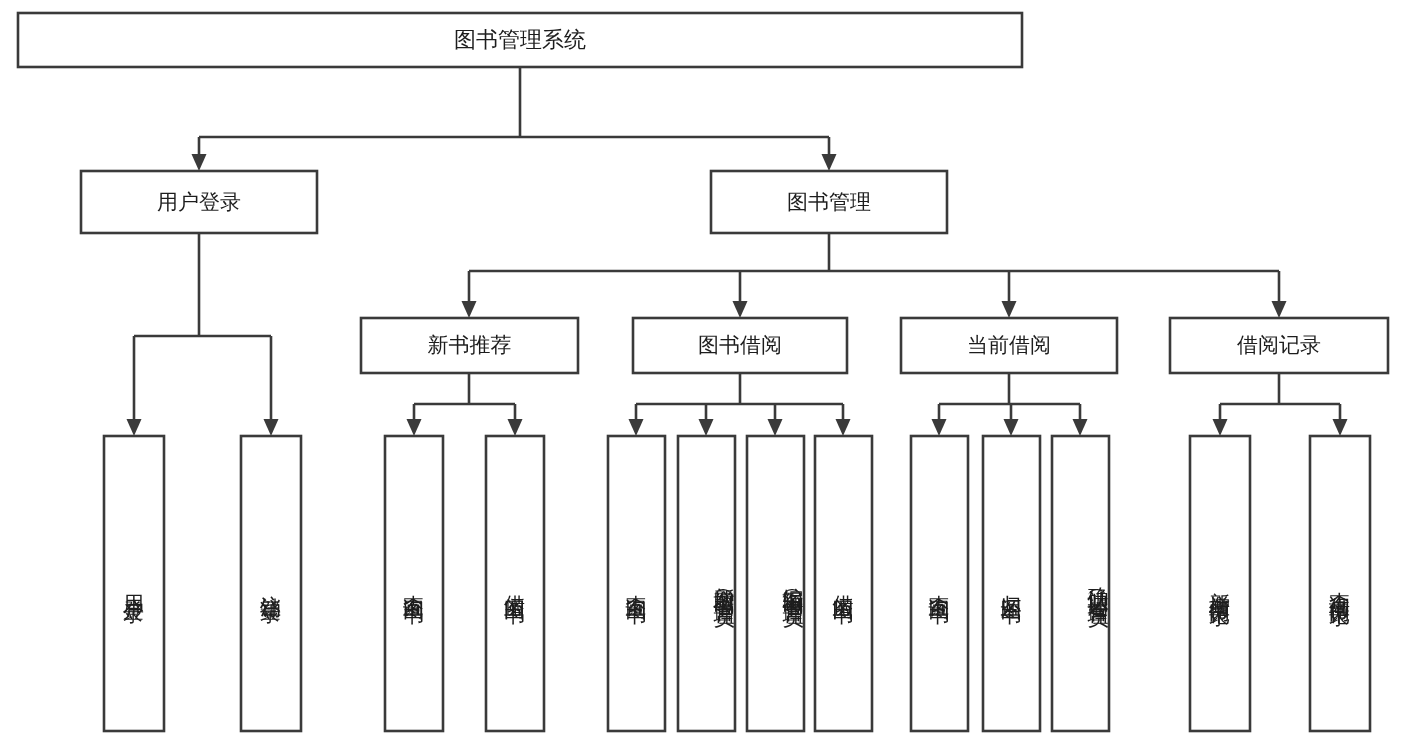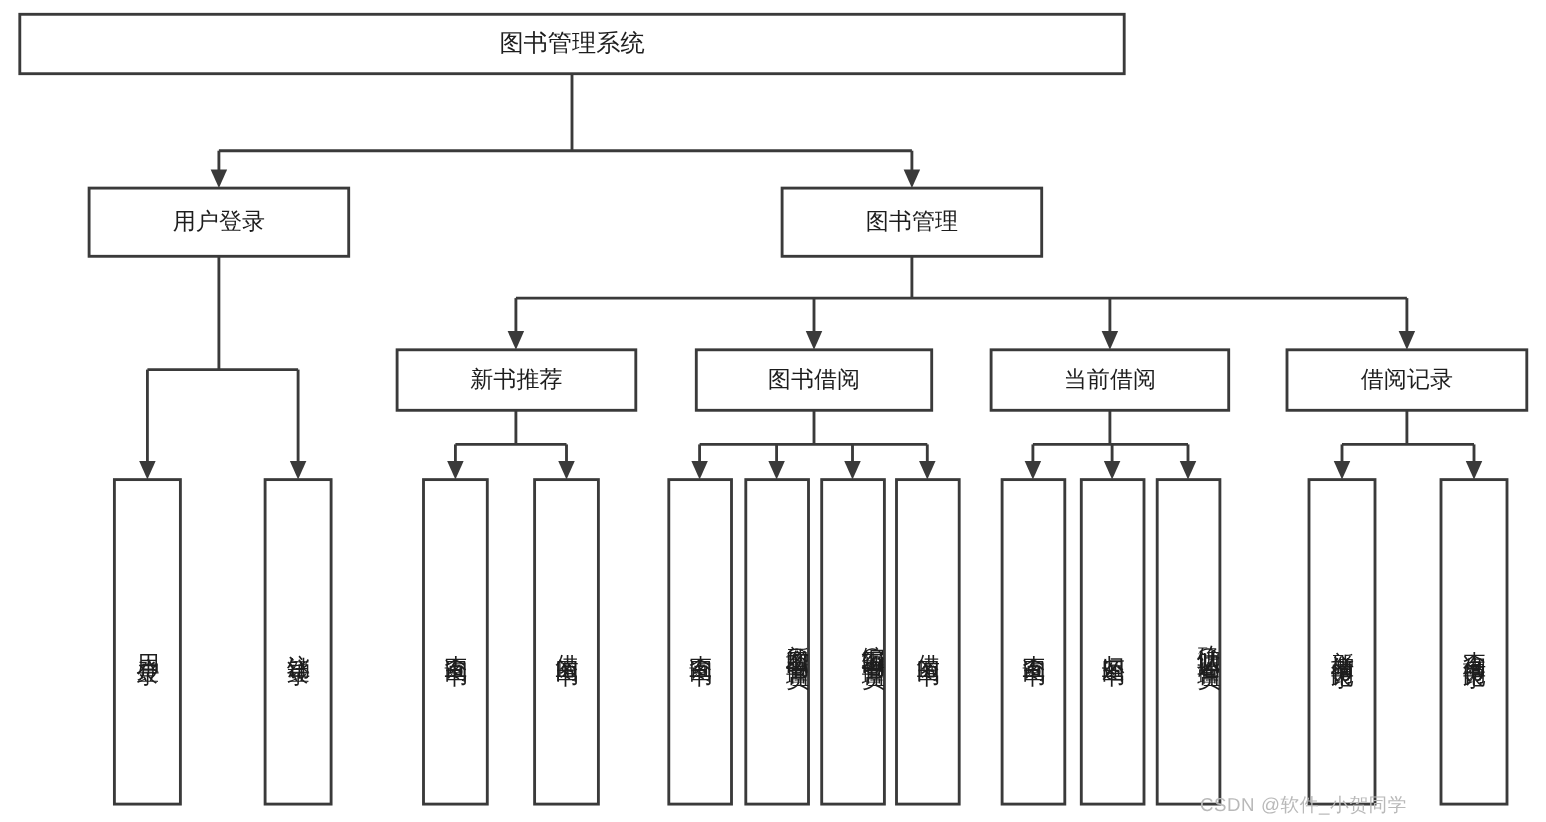--- a/index.html
+++ b/index.html
@@ -183,14 +183,13 @@
       <div class="leaf-label-wrap" style="left: 678px; top: 442px; width: 57px; height: 283px;">新增图书（管理员）</div>
       <div class="leaf-label-wrap" style="left: 747px; top: 442px; width: 57px; height: 283px;">编辑图书（管理员）</div>
       <div class="leaf-label-wrap center-v" style="left: 815px; top: 442px; width: 57px; height: 283px;">借阅图书</div>
       <div class="leaf-label-wrap center-v" style="left: 911px; top: 442px; width: 57px; height: 283px;">查询图书</div>
       <div class="leaf-label-wrap center-v" style="left: 983px; top: 442px; width: 57px; height: 283px;">归还图书</div>
       <div class="leaf-label-wrap" style="left: 1052px; top: 442px; width: 57px; height: 283px;">确认归还（管理员）</div>
       <div class="leaf-label-wrap center-v" style="left: 1190px; top: 442px; width: 60px; height: 283px;">新增借阅记录</div>
       <div class="leaf-label-wrap center-v" style="left: 1310px; top: 442px; width: 60px; height: 283px;">查询借阅记录</div>
     </div>
 
-  <div id="watermark">CSDN @软件_小贺同学</div>
 </div>
 
 </body></html>

